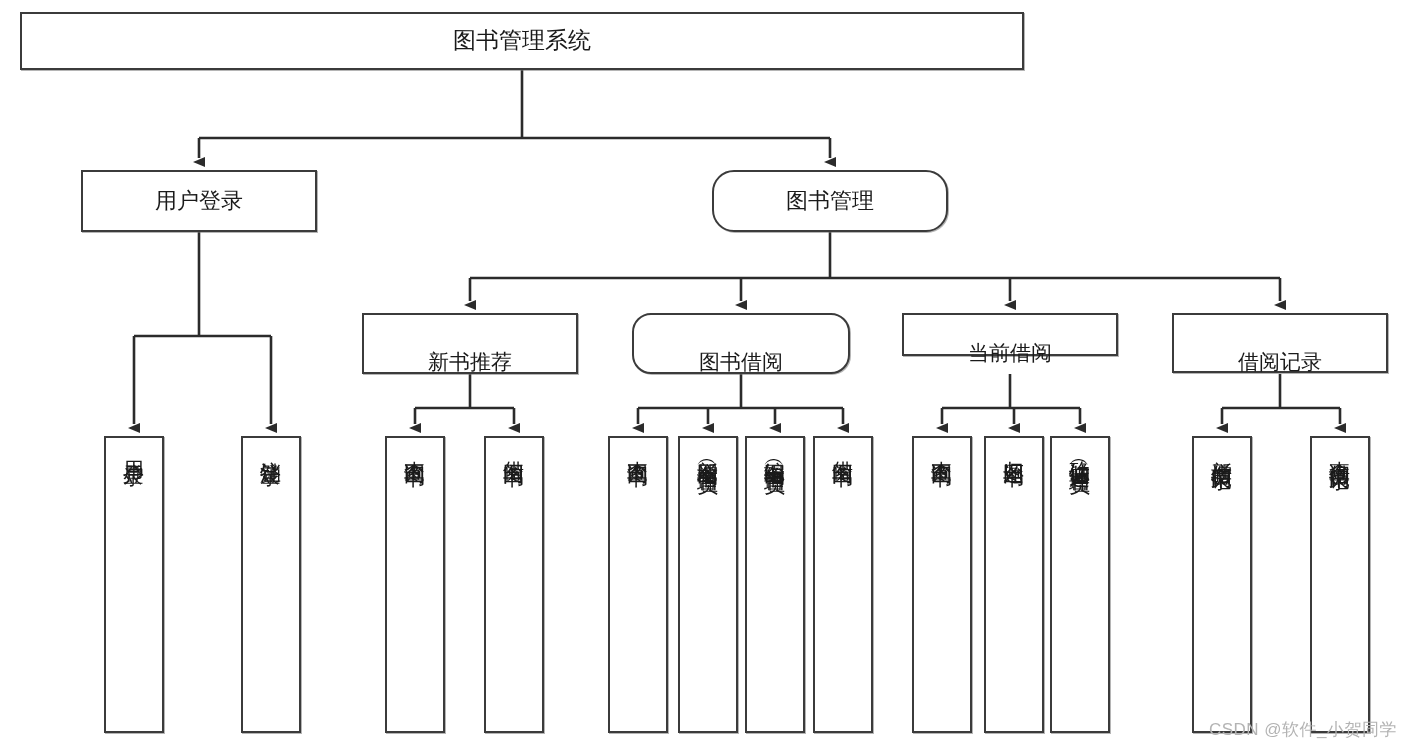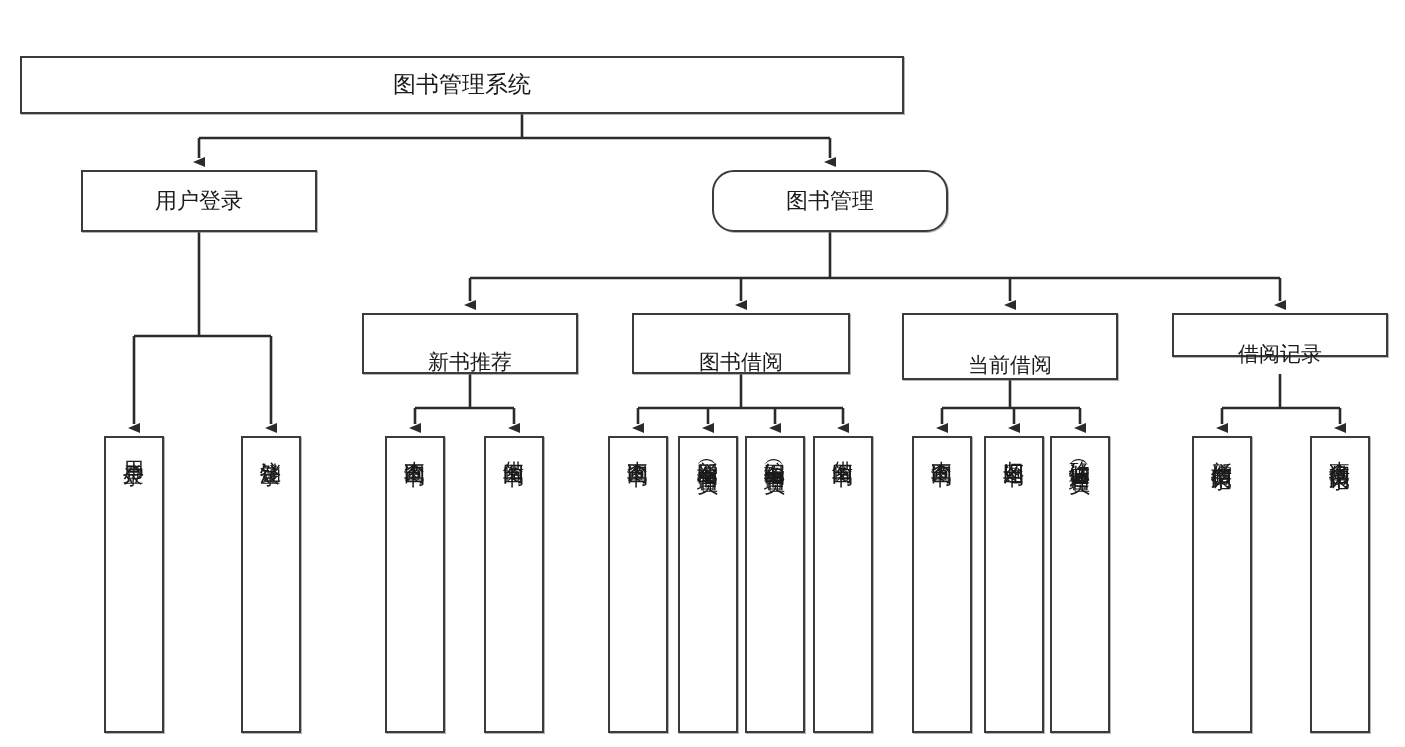--- a/index.html
+++ b/index.html
@@ -109,39 +109,39 @@
         <path d="M1014,408 L1014,424" marker-end="url(#arrow)"></path>
         <path d="M1080,408 L1080,424" marker-end="url(#arrow)"></path>
         <path d="M1280,374 L1280,408"></path>
         <path d="M1222,408 L1340,408"></path>
         <path d="M1222,408 L1222,424" marker-end="url(#arrow)"></path>
         <path d="M1340,408 L1340,424" marker-end="url(#arrow)"></path>
       </g>
   </svg>
 
   <div id="nodes-layer">
-      <div class="node root" style="left: 20px; top: 12px; width: 884px; height: 58px; margin-top: 44px;">
+      <div class="node root" style="left: 20px; top: 12px; width: 1004px; height: 58px;">
         <span class="label">图书管理系统</span>
       </div>
       <div class="node l2" style="left: 81px; top: 170px; width: 236px; height: 62px;">
         <span class="label">用户登录</span>
       </div>
       <div class="node l2" style="left: 712px; top: 170px; width: 236px; height: 62px; border-radius: 22px;">
         <span class="label">图书管理</span>
       </div>
       <div class="node l3" style="left: 362px; top: 313px; width: 216px; height: 61px;">
         <span class="label">新书推荐</span>
       </div>
-      <div class="node l3" style="left: 632px; top: 313px; width: 218px; height: 61px;">
+      <div class="node l3" style="left: 632px; top: 313px; width: 218px; height: 61px; border-radius: 19px;">
         <span class="label">图书借阅</span>
       </div>
-      <div class="node l3" style="left: 902px; top: 313px; width: 216px; height: 67px;">
+      <div class="node l3" style="left: 902px; top: 313px; width: 216px; height: 43px;">
         <span class="label">当前借阅</span>
       </div>
-      <div class="node l3" style="left: 1172px; top: 313px; width: 216px; height: 44px;">
+      <div class="node l3" style="left: 1172px; top: 313px; width: 216px; height: 60px;">
         <span class="label">借阅记录</span>
       </div>
       <div class="node leaf" style="left: 104px; top: 436px; width: 60px; height: 297px;">
         <span class="label">用户登录</span>
       </div>
       <div class="node leaf" style="left: 241px; top: 436px; width: 60px; height: 297px;">
         <span class="label">注销登录</span>
       </div>
       <div class="node leaf" style="left: 385px; top: 436px; width: 60px; height: 297px;">
         <span class="label">查询图书</span>
@@ -171,13 +171,14 @@
         <span class="label">确认归还（管理员）</span>
       </div>
       <div class="node leaf" style="left: 1192px; top: 436px; width: 60px; height: 297px;">
         <span class="label">新增借阅记录</span>
       </div>
       <div class="node leaf" style="left: 1310px; top: 436px; width: 60px; height: 297px;">
         <span class="label">查询借阅记录</span>
       </div>
     </div>
 
+  <div id="watermark">CSDN @软件_小贺同学</div>
 </div>
 
 </body></html>

